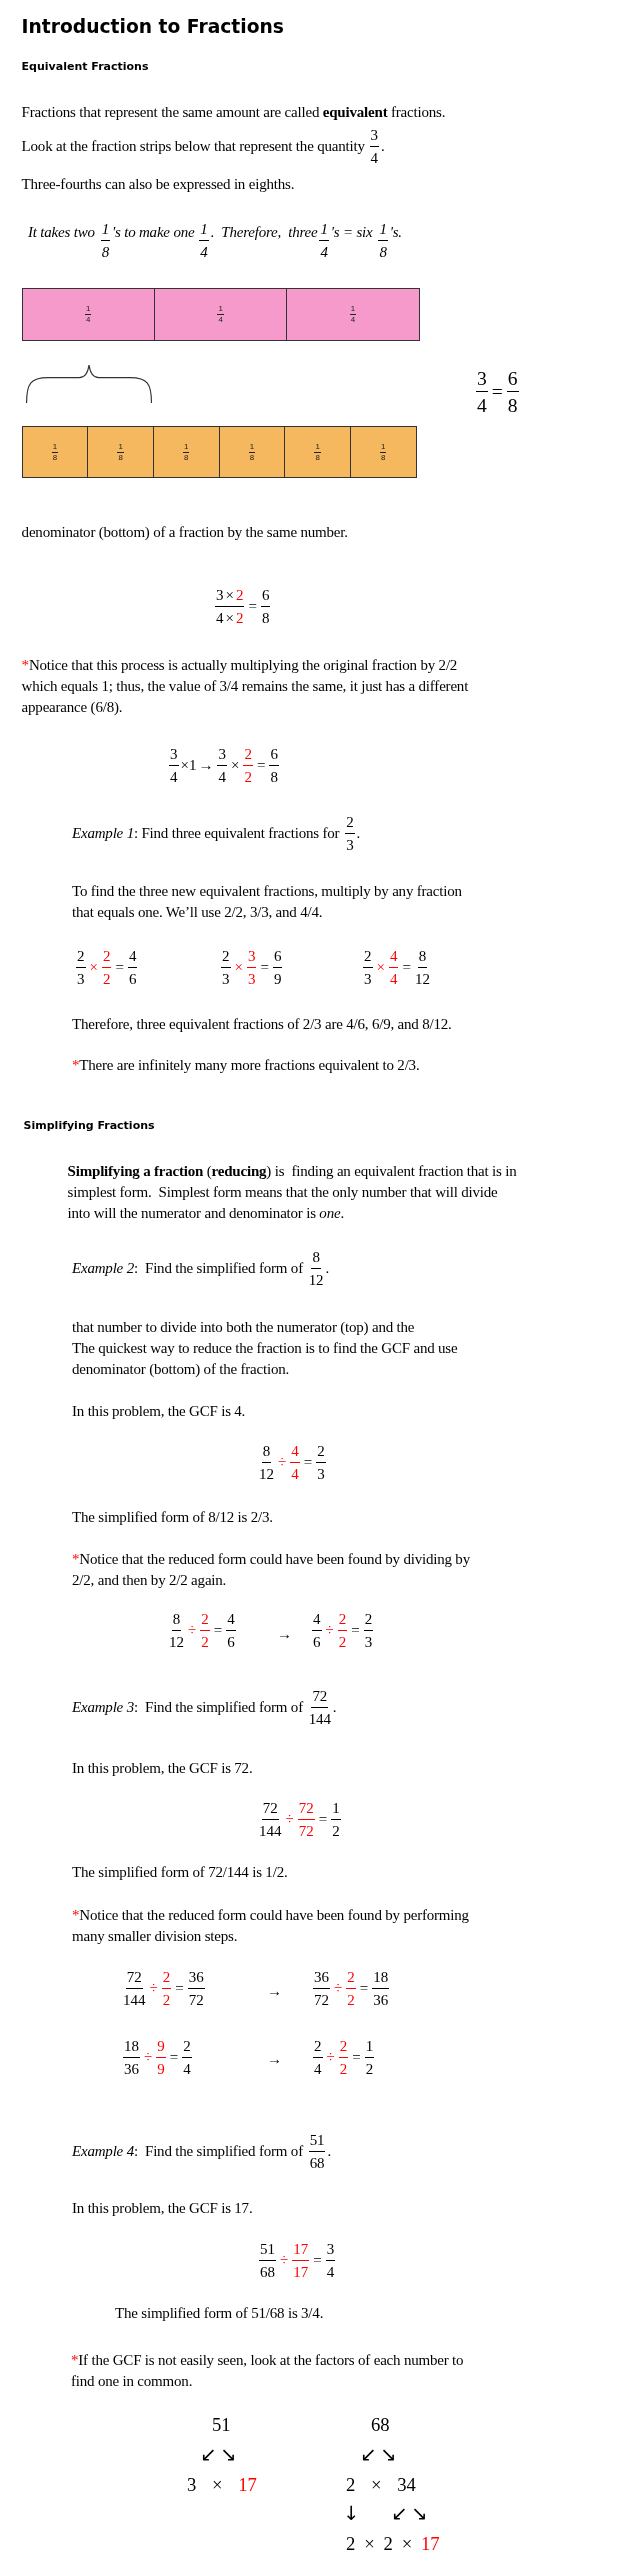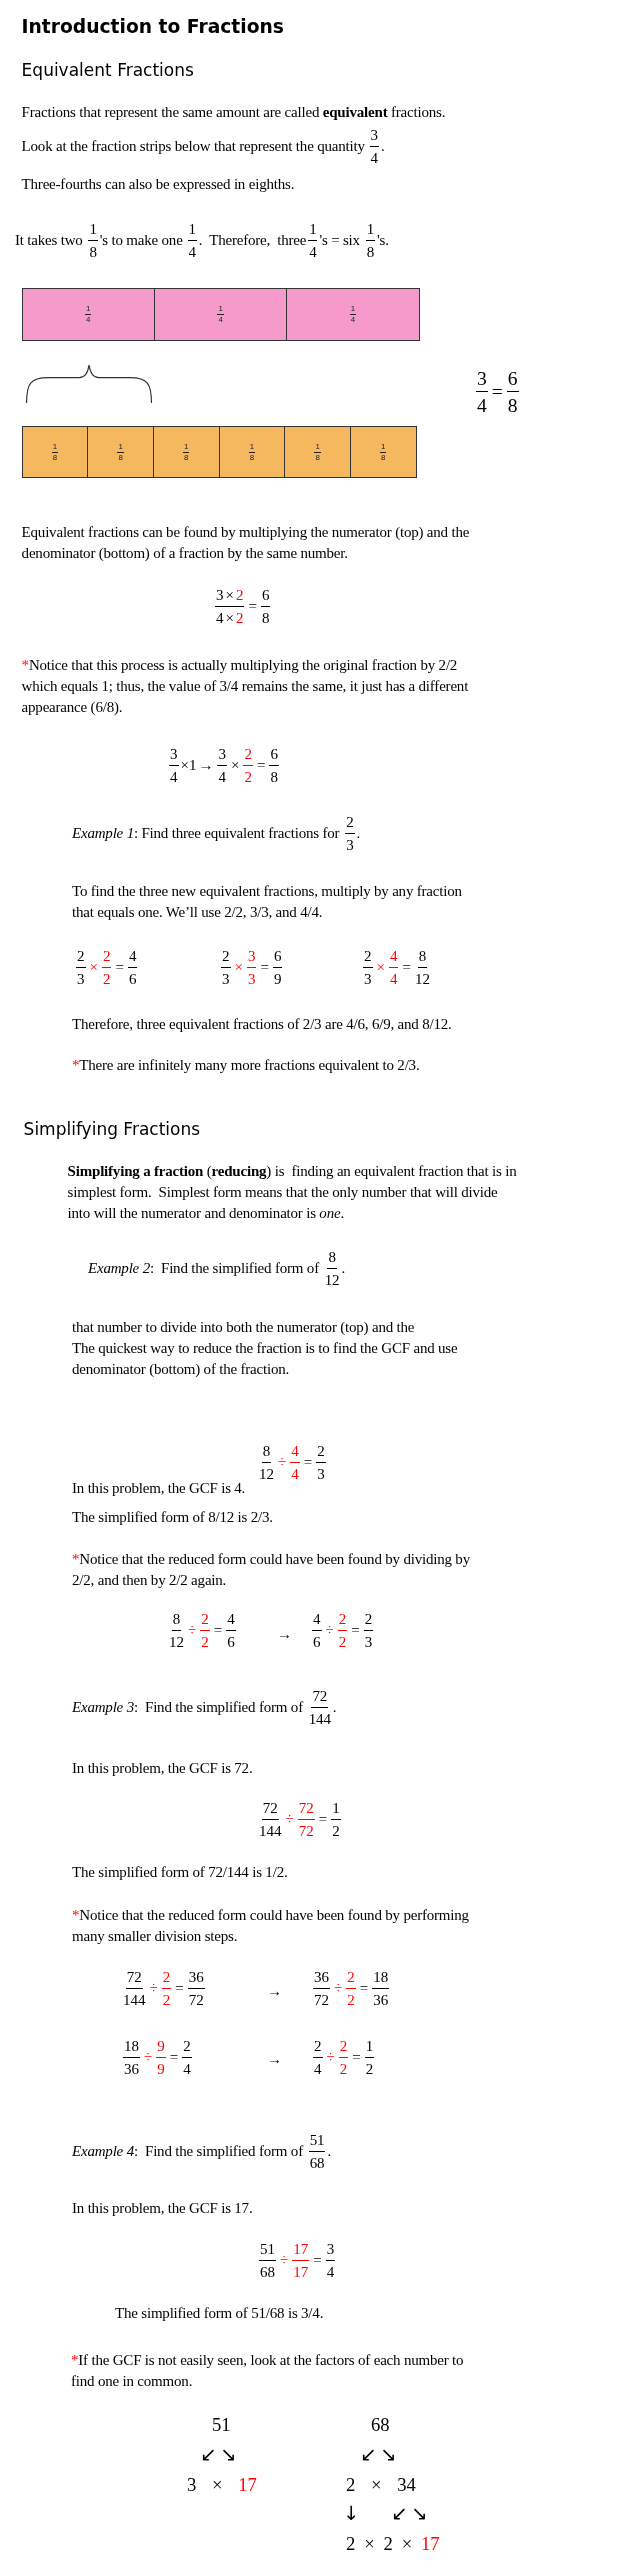--- a/index.html
+++ b/index.html
@@ -1,20 +1,20 @@
 <!DOCTYPE html>
 <html><head>
 <meta charset="utf-8">
 <style>
   html, body { margin:0; padding:0; background:#ffffff; }
   body { width:629px; height:2576px; position:relative; overflow:hidden;
          font-family:"Liberation Serif", serif; color:#000; }
   .abs { position:absolute; }
   .h1 { font-family:"DejaVu Sans", sans-serif; font-weight:bold; font-size:18.7px; white-space:nowrap; }
-  .h2 { font-family:"DejaVu Sans", sans-serif; font-size:17px; white-space:nowrap; }
+  .h2 { font-family:"DejaVu Sans", sans-serif; font-size:11px; white-space:nowrap;font-weight:bold; }
   .p { font-size:15px; line-height:21px; white-space:nowrap; letter-spacing:-0.2px; }
   .red { color:#ff0000; }
   .it { font-style:italic; }
   
   .fr { display:inline-flex; flex-direction:column; align-items:center; vertical-align:middle;
         font-size:15px; line-height:1; margin:0 2px; }
   .fr .n { padding:0 1px 2.9px 1px; border-bottom:1px solid #000; }
   .fr .d { padding-top:3.9px; }
   .fr.redfr .n, .fr.redfr .d { color:#ff0000; }
   .fr.redfr .n { border-bottom-color:#ff0000; }
@@ -47,21 +47,21 @@
   <span>Look at the fraction strips below that represent the quantity</span>
   <span class="fr" style="margin-left:4.9px">
       <span class="n">3</span>
       <span class="d">4</span>
     </span>
   <span>.</span>
 </div>
 
 <div class="abs p" style="left:21.6px;top:174px;">Three-fourths can also be expressed in eighths.</div>
 
-<div class="abs p" style="left:15px;top:222px;display:flex;align-items:center;">
+<div class="abs p" style="left:28px;top:222px;display:flex;font-style:italic;">
   <span>It takes two</span>
   <span class="fr" style="margin-left:5.9px">
       <span class="n">1</span>
       <span class="d">8</span>
     </span>
   <span>'s to make one</span>
   <span class="fr" style="margin-left:4.9px">
       <span class="n">1</span>
       <span class="d">4</span>
     </span>
@@ -148,21 +148,20 @@
       <span class="d">4</span>
     </span>
   <span class="op">=</span>
   <span class="fr" style="font-size:19.6px">
       <span class="n">6</span>
       <span class="d">8</span>
     </span>
 </div>
 
 <div class="abs p" style="left:21.6px;top:522px;">
-  <div>Equivalent fractions can be found by multiplying the numerator (top) and the</div>
   <div>denominator (bottom) of a fraction by the same number.</div>
 </div>
 
 <div class="abs eq" style="left:213px;top:588px;">
   <span class="fr">
     <span class="n"><span>3</span><span class="op">×</span><span class="red">2</span></span>
     <span class="d"><span>4</span><span class="op">×</span><span class="red">2</span></span>
   </span>
   <span class="op">=</span>
   <span class="fr">
@@ -270,35 +269,35 @@
 </div>
 
 <div class="abs h2" style="left:23.6px;top:1119px;">Simplifying Fractions</div>
 
 <div class="abs p" style="left:23.6px;top:1161px;margin-left:44px;">
   <div><b>Simplifying a fraction</b><span> (</span><b>reducing</b><span style="white-space:pre">) is  finding an equivalent fraction that is in</span></div>
   <div style="white-space:pre">simplest form.  Simplest form means that the only number that will divide</div>
   <div><span>into will the numerator and denominator is </span><span class="it">one</span><span>.</span></div>
 </div>
 
-<div class="abs p" style="left:88px;top:1250px;display:flex;align-items:center;">
+<div class="abs p" style="left:72px;top:1250px;display:flex;align-items:center;">
   <span class="it">Example 2</span>
   <span style="white-space:pre">:  Find the simplified form of</span>
   <span class="fr" style="margin-left:5.9px">
       <span class="n">8</span>
       <span class="d">12</span>
     </span>
   <span>.</span>
 </div>
 <div class="abs p" style="left:72px;top:1317px;">
   <div>that number to divide into both the numerator (top) and the</div>
   <div>The quickest way to reduce the fraction is to find the GCF and use</div>
   <div>denominator (bottom) of the fraction.</div>
 </div>
-<div class="abs p" style="left:72px;top:1478px;">In this problem, the GCF is 4.</div>
+<div class="abs p" style="left:72px;top:1401px;">In this problem, the GCF is 4.</div>
 
 <div class="abs eq" style="left:257px;top:1444px;">
   <span class="fr">
       <span class="n">8</span>
       <span class="d">12</span>
     </span>
   <span class="op red">÷</span>
   <span class="fr redfr">
       <span class="n">4</span>
       <span class="d">4</span>

